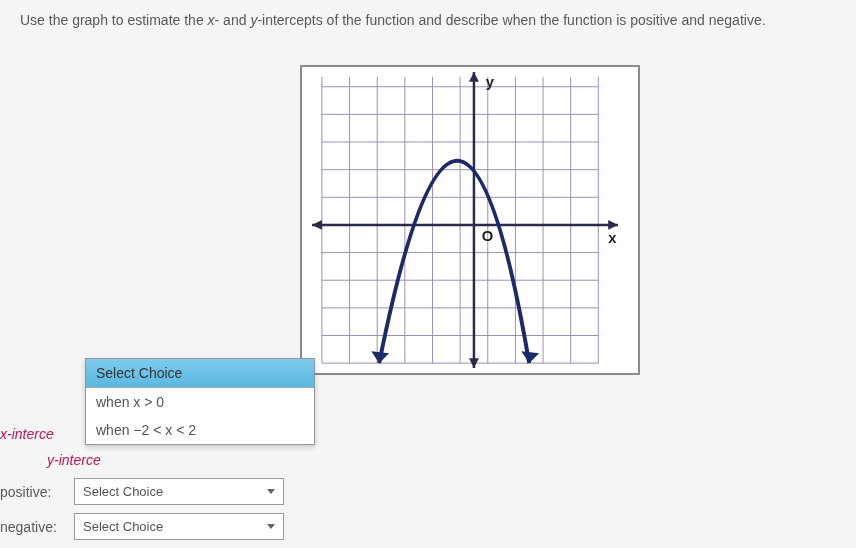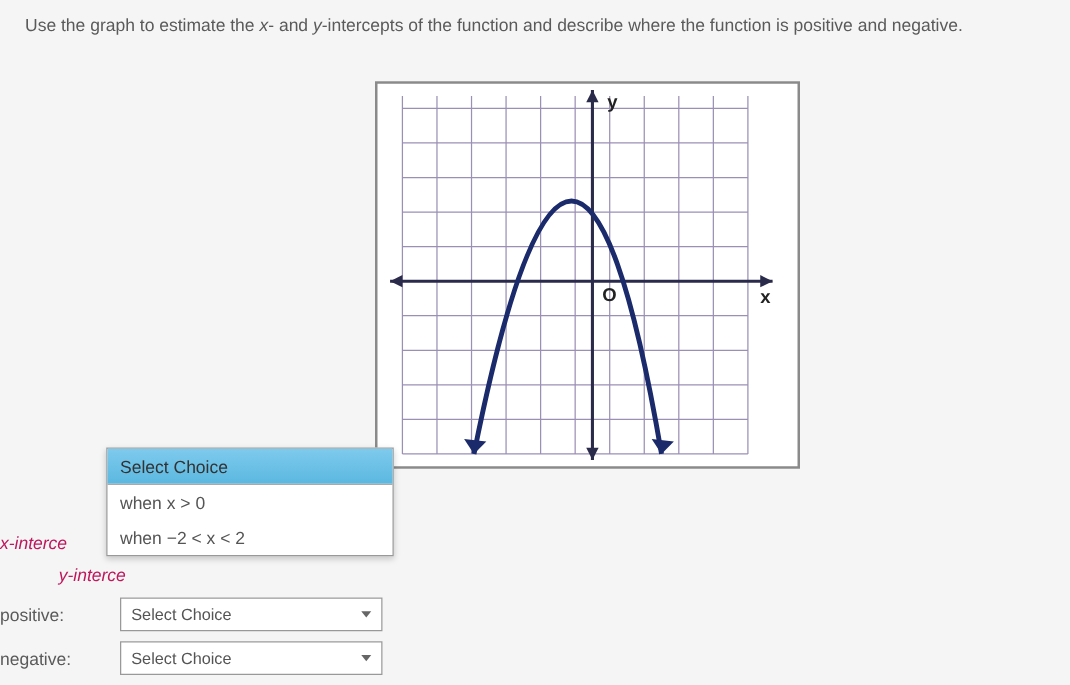--- a/index.html
+++ b/index.html
@@ -53,21 +53,21 @@
       color: #555;
       cursor: pointer;
     }
     .answer-row {
       display: flex;
       align-items: center;
       margin-bottom: 8px;
       font-size: 14px;
     }
     .answer-label {
-      width: 96px;
+      width: 74px;
       text-align: left;
       font-style: italic;
       padding-right: 4px;
     }
     .partial-label {
       position: absolute;
       left: 0px;
       font-size: 14px;
       font-style: italic;
       color: #be185d;
@@ -90,21 +90,21 @@
       width: 0; height: 0;
       border-left: 4px solid transparent;
       border-right: 4px solid transparent;
       border-top: 5px solid #666;
     }
   </style>
 </head>
 <body>
 
 <div class="question-text">
-  <span>Use the graph to estimate the </span><span class="italic">x</span><span>- and </span><span class="italic">y</span><span>-intercepts of the function and describe where the function is positive and negative.</span>
+  <span>Use the graph to estimate the </span><span class="italic">x</span><span>- and </span><span class="italic">y</span><span>-intercepts of the function and describe when the function is positive and negative.</span>
 </div>
 
 <div class="graph-container">
   <svg viewBox="0 0 340 310">
 
     <g stroke="#9a8fb5" stroke-width="1">
       <line x1="20" y1="10" x2="20" y2="300"></line>
       <line x1="48" y1="10" x2="48" y2="300"></line>
       <line x1="76" y1="10" x2="76" y2="300"></line>
       <line x1="104" y1="10" x2="104" y2="300"></line>

